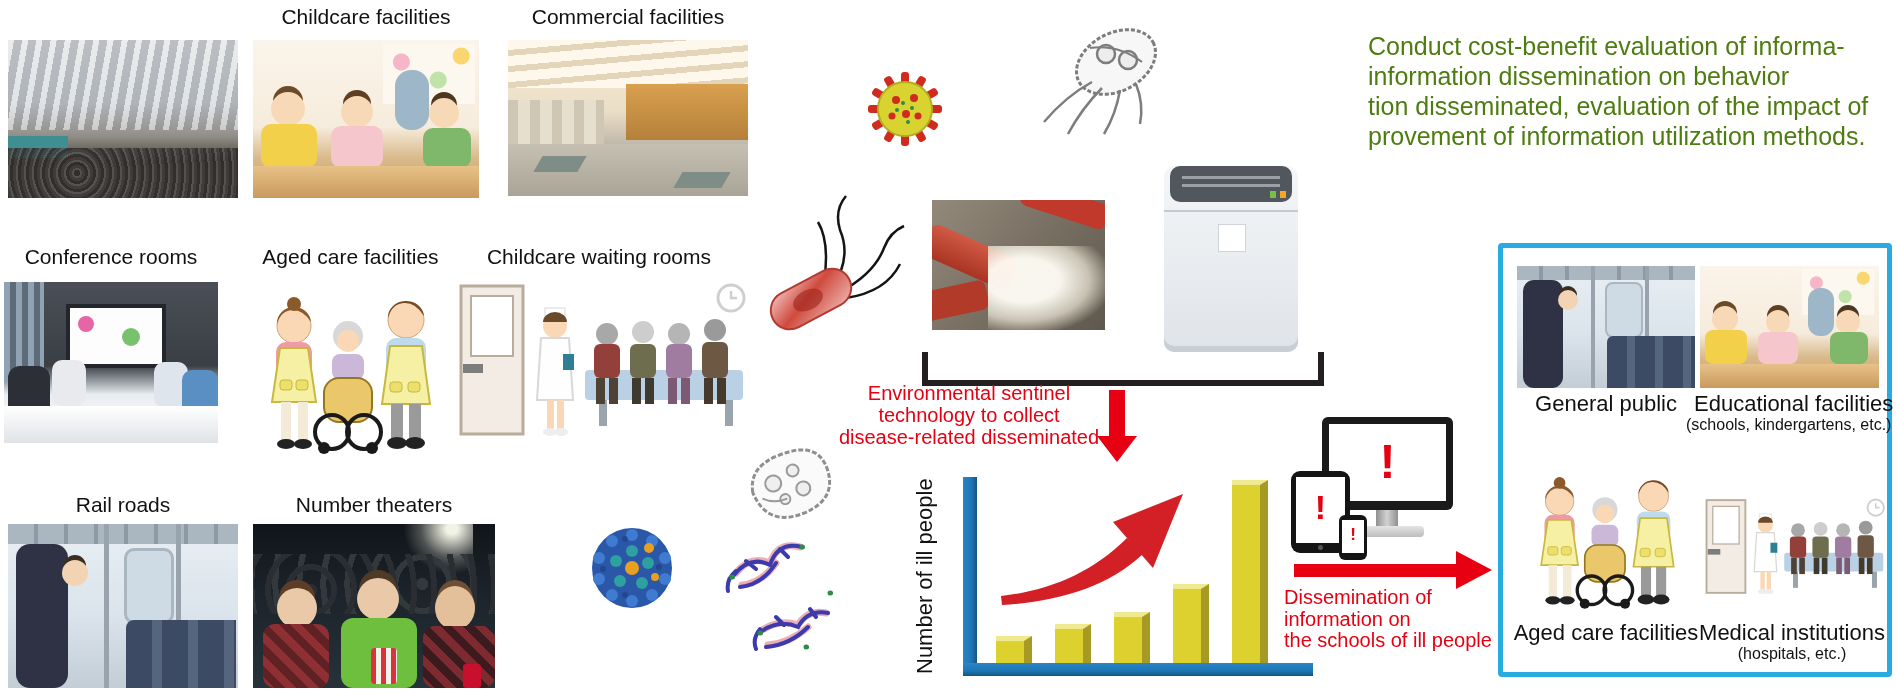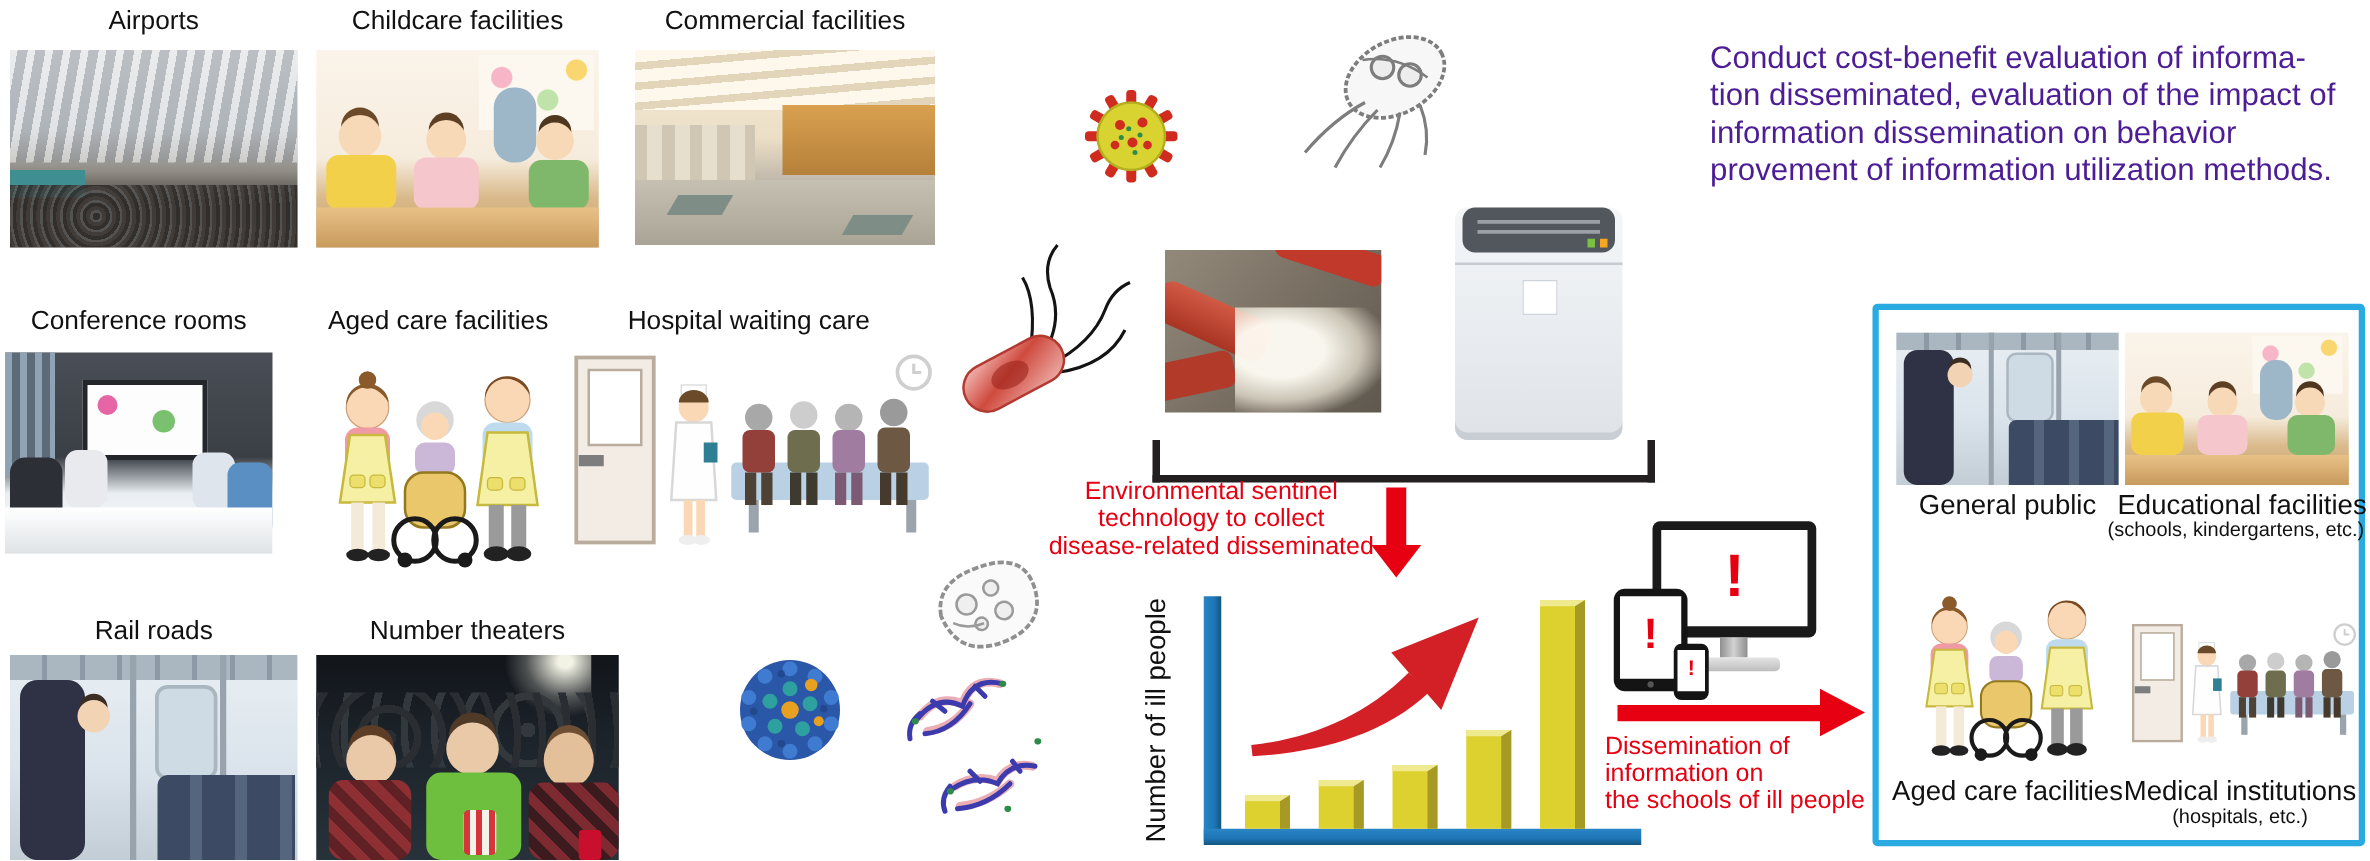--- a/index.html
+++ b/index.html
@@ -3,33 +3,32 @@
 <meta charset="utf-8">
 <style>
   html,body{margin:0;padding:0;background:#fff;}
   #stage{position:relative;width:1896px;height:689px;background:#fff;overflow:hidden;
          font-family:"Liberation Sans", sans-serif;color:#1a1a1a;}
   .abs{position:absolute;}
   .vlabel{font-size:21px;text-align:center;color:#111;white-space:nowrap;}
   .photo{overflow:hidden;}
   .cap-red{color:#e60012;font-size:20px;line-height:22px;text-align:center;white-space:nowrap;}
   .cap-red-left{color:#e60012;font-size:20px;line-height:21.5px;text-align:left;white-space:nowrap;}
-  .para{font-size:25px;line-height:30px;color:#4c1d95;white-space:nowrap;}
+  .para{font-size:25px;line-height:30px;color:#4d7c0f;white-space:nowrap;}
   .bar{position:absolute;background:#ddd12f;border-right:8px solid #a69a24;border-top:5px solid #efe98f;}
   .excl{position:absolute;color:#e60012;font-weight:bold;text-align:center;width:100%;}
   .boxlabel{font-size:22px;text-align:center;color:#111;white-space:nowrap;}
   .boxsub{font-size:16px;text-align:center;color:#111;white-space:nowrap;}
   .screen{position:absolute;background:#fff;}
 </style>
 </head>
 <body>
 
 <div id="stage">
 
-  <div class="abs vlabel" style="left:8px;top:5px;width:230px;">Airports</div>
   <div class="abs photo" style="left:8px;top:40px;width:230px;height:158px;background:linear-gradient(#d4d8dc 0%,#c2c7cc 40%,#8e8a83 62%,#3f3b37 78%,#55504a 100%);">
     <div class="abs" style="left:0;top:0;width:230px;height:90px;background:repeating-linear-gradient(100deg,rgba(255,255,255,.5) 0 6px,rgba(140,145,150,.35) 6px 14px);"></div>
     <div class="abs" style="left:0;top:96px;width:60px;height:22px;background:#3f8f92;"></div>
     <div class="abs" style="left:0;top:108px;width:230px;height:50px;background:repeating-radial-gradient(circle at 30% 50%, #2e2a28 0 3px, #555 3px 5px, #403a36 5px 8px);opacity:.85;"></div>
   </div>
 
   <div class="abs vlabel" style="left:253px;top:5px;width:226px;">Childcare facilities</div>
   <div class="abs photo ph-childcare" style="left:253px;top:40px;width:226px;height:158px;background:linear-gradient(#fbf4ea 0%,#f6ecdd 55%,#d9b98a 75%,#c8a16b 100%);">
     <div class="abs" style="left:130px;top:4px;width:92px;height:60px;background:radial-gradient(circle at 20% 30%,#f6b6c8 0 8px,transparent 9px),radial-gradient(circle at 60% 60%,#bfe3a9 0 8px,transparent 9px),radial-gradient(circle at 85% 20%,#f9d66f 0 8px,transparent 9px),#fdf8ef;"></div>
     <div class="abs" style="left:18px;top:52px;width:34px;height:34px;border-radius:50%;background:#f7d9b8;box-shadow:0 -8px 0 -2px #6b4a2a;"></div>
@@ -98,21 +97,21 @@
       <polygon points="142,70 174,70 182,128 134,128" fill="#f6f0a5" stroke="#c7b93e" stroke-width="2"></polygon>
       <rect x="142" y="106" width="12" height="10" rx="3" fill="#ecdf6c" stroke="#c7b93e"></rect>
       <rect x="160" y="106" width="12" height="10" rx="3" fill="#ecdf6c" stroke="#c7b93e"></rect>
       <rect x="143" y="128" width="12" height="36" fill="#9a9a9a"></rect>
       <rect x="161" y="128" width="12" height="36" fill="#9a9a9a"></rect>
       <ellipse cx="149" cy="167" rx="10" ry="6" fill="#222"></ellipse>
       <ellipse cx="167" cy="167" rx="10" ry="6" fill="#222"></ellipse>
     </g>
   </svg>
 
-  <div class="abs vlabel" style="left:448px;top:245px;width:302px;">Hospital waiting care</div>
+  <div class="abs vlabel" style="left:448px;top:245px;width:302px;">Childcare waiting rooms</div>
   <svg class="abs" style="left:448px;top:278px;" width="302" height="172" viewBox="0 0 300 172">
     <g>
         <circle cx="282" cy="20" r="13" fill="#fff" stroke="#cfcfcf" stroke-width="3"></circle>
         <path d="M282,13 v7 h6" stroke="#cfcfcf" stroke-width="2.5" fill="none"></path>
       </g>
     <g>
         <rect x="12" y="8" width="62" height="148" fill="#f2ece4" stroke="#b9ac9c" stroke-width="3"></rect>
         <rect x="22" y="18" width="42" height="60" fill="#fff" stroke="#b9ac9c" stroke-width="2"></rect>
         <rect x="14" y="86" width="20" height="9" fill="#7d7d7d"></rect>
       </g>
@@ -405,22 +404,22 @@
   <div class="abs" style="left:1456px;top:551px;width:0;height:0;border-top:19px solid transparent;border-bottom:19px solid transparent;border-left:36px solid #e60012;"></div>
 
   <div class="abs cap-red-left" style="left:1284px;top:587px;width:225px;">
     <div>Dissemination of</div>
     <div>information on</div>
     <div>the schools of ill people</div>
   </div>
 
   <div class="abs para" style="left:1368px;top:31px;width:528px;">
     <div>Conduct cost-benefit evaluation of informa-</div>
+    <div>information dissemination on behavior</div>
     <div>tion disseminated, evaluation of the impact of</div>
-    <div>information dissemination on behavior</div>
     <div>provement of information utilization methods.</div>
   </div>
 
   <div class="abs" style="left:1498px;top:243px;width:394px;height:434px;border:5px solid #29abe2;border-radius:4px;background:#fff;box-sizing:border-box;">
 
     <div class="abs photo" style="left:14px;top:18px;width:178px;height:122px;background:linear-gradient(#e8eef3 0%,#dbe4ec 55%,#c3cdd6 100%);">
       <div class="abs" style="left:0;top:0;width:178px;height:14px;background:repeating-linear-gradient(90deg,#aab6c0 0 22px,#8d99a4 22px 26px);"></div>
       <div class="abs" style="left:74px;top:0;width:4px;height:122px;background:#98a3ad;"></div>
       <div class="abs" style="left:128px;top:0;width:4px;height:122px;background:#98a3ad;"></div>
       <div class="abs" style="left:88px;top:16px;width:34px;height:52px;border-radius:8px;background:#cfdbe4;border:2px solid #aab6c0;"></div>

